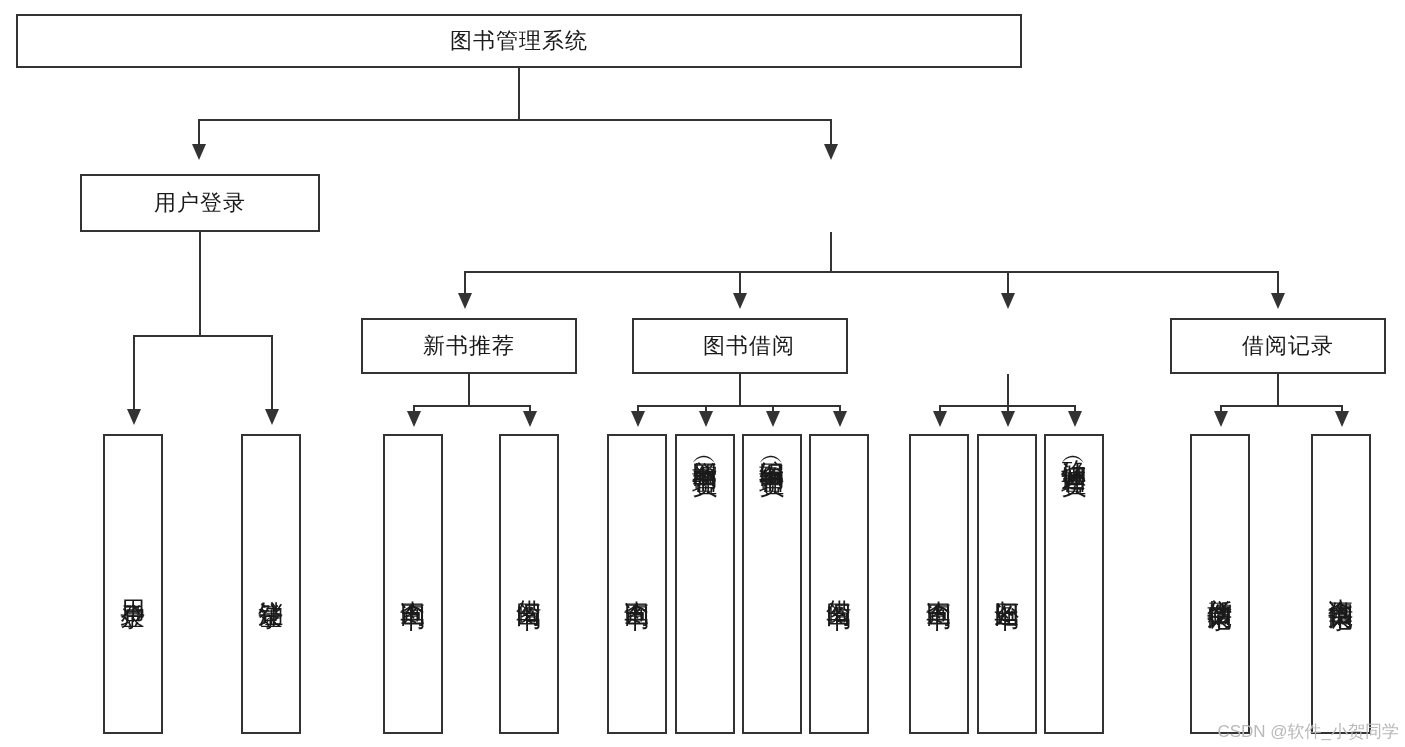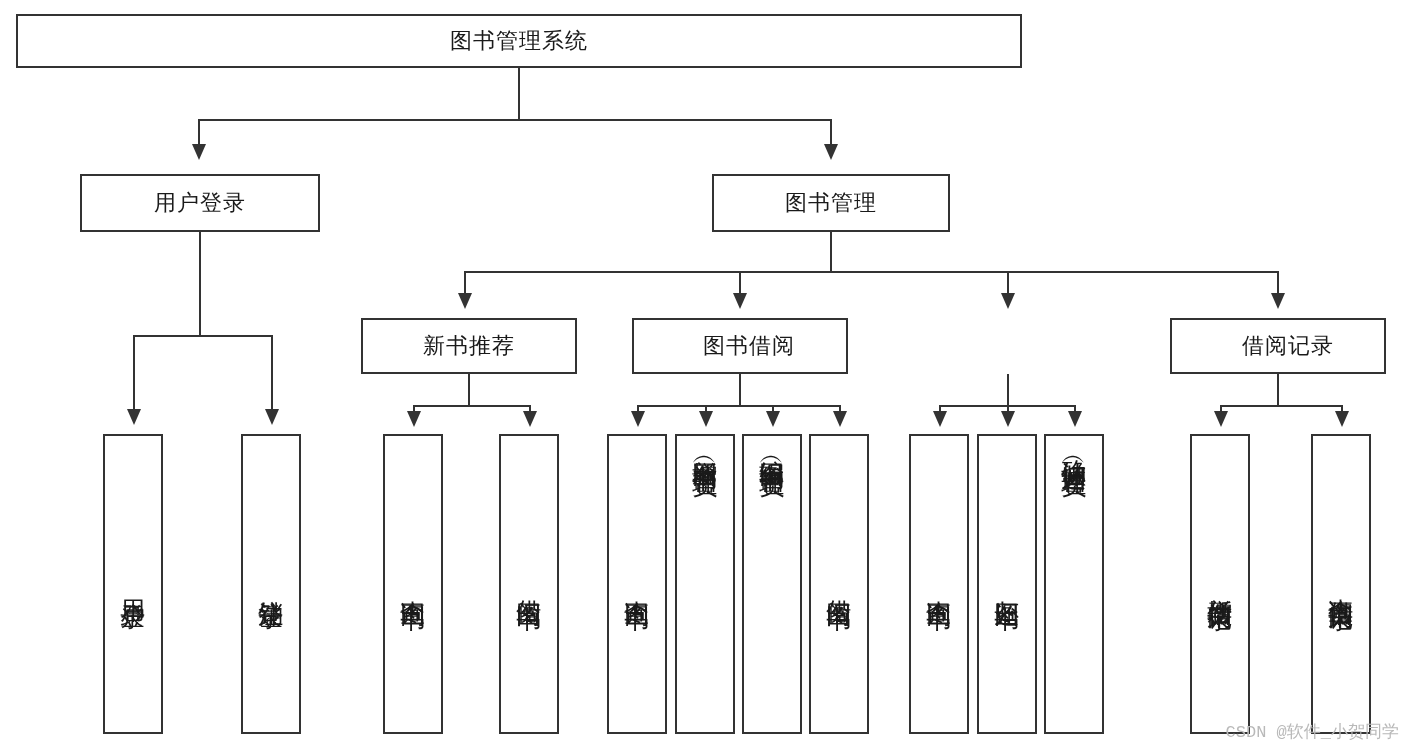--- a/index.html
+++ b/index.html
@@ -61,21 +61,21 @@
     border-left: 7px solid transparent;
     border-right: 7px solid transparent;
     border-top: 16px solid #333333;
   }
   #watermark {
     position: absolute;
     right: 6px;
     bottom: 4px;
     font-size: 17px;
     color: #b9b9b9;
-    font-family: Liberation Mono, monospace;
+    font-family: Liberation Sans, sans-serif;
     white-space: nowrap;
     pointer-events: none;
     margin-top: 34px;
   }
 </style>
 </head>
 <body>
 
 <div id="canvas">
 
@@ -85,23 +85,20 @@
 
   <div class="edge v" style="left:518px; top:68px; height:52px;"></div>
   <div class="edge h" style="left:198px; top:119px; width:634px;"></div>
   <div class="edge v" style="left:198px; top:119px; height:28px;"></div>
   <div class="arrow" style="left:192px; top:144px;"></div>
   <div class="edge v" style="left:830px; top:119px; height:28px;"></div>
   <div class="arrow" style="left:824px; top:144px;"></div>
 
   <div class="node horiz" style="left:80px; top:174px; width:240px; height:58px;">
     <span class="lbl">用户登录</span>
-  </div>
-  <div class="node horiz" style="left:712px; top:174px; width:238px; height:58px;">
-    <span class="lbl">图书管理</span>
   </div>
 
   <div class="edge v" style="left:199px; top:232px; height:104px;"></div>
   <div class="edge h" style="left:133px; top:335px; width:139px;"></div>
   <div class="edge v" style="left:133px; top:335px; height:76px;"></div>
   <div class="arrow" style="left:127px; top:409px;"></div>
   <div class="edge v" style="left:271px; top:335px; height:76px;"></div>
   <div class="arrow" style="left:265px; top:409px;"></div>
 
   <div class="edge v" style="left:830px; top:232px; height:40px;"></div>

